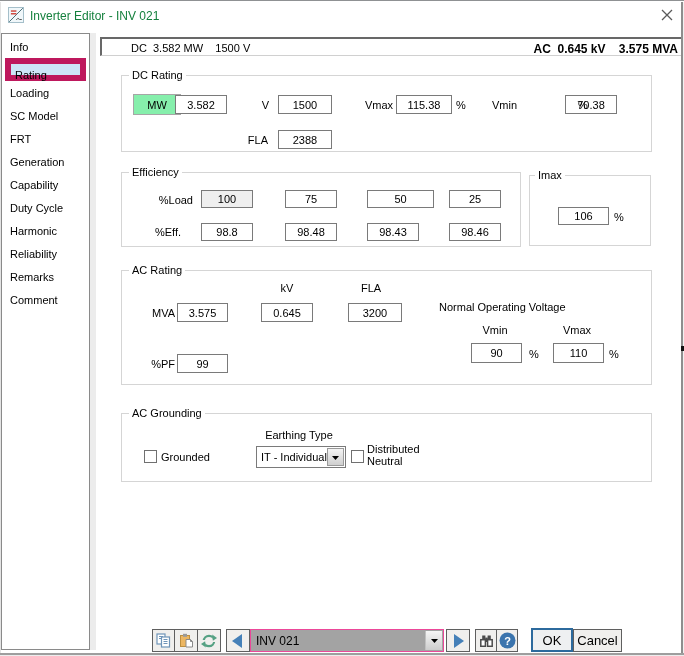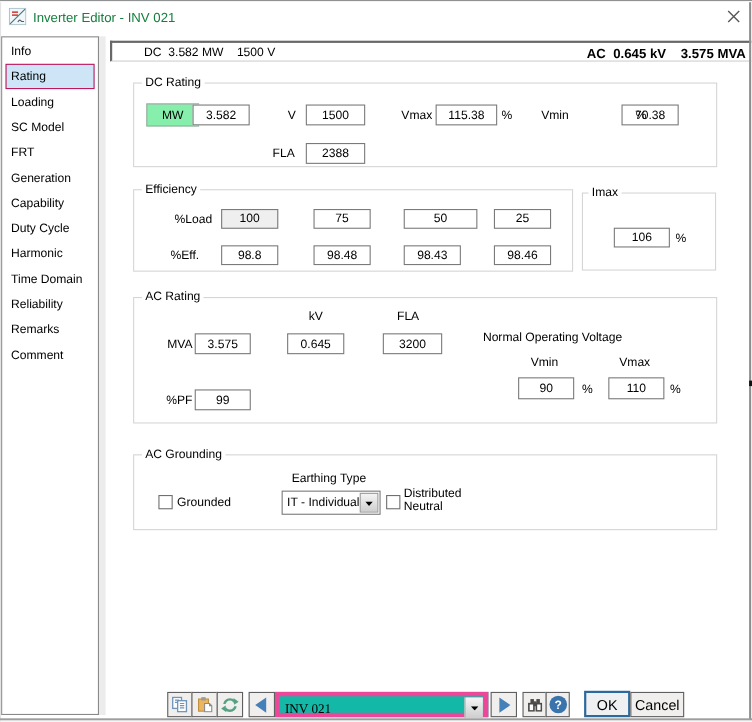--- a/index.html
+++ b/index.html
@@ -7,21 +7,21 @@
   #win { position:absolute; left:0; top:0; width:684px; height:656px; background:#fff; }
   .abs { position:absolute; }
   .lbl { position:absolute; font-size:11px; color:#000; white-space:nowrap; }
   .inp { position:absolute; background:#fff; border:1px solid #7a7a7a; font-size:11px;
          display:flex; align-items:center; justify-content:center; }
   .grp { position:absolute; border:1px solid #d5d5d5; }
   .gt  { position:absolute; top:-7px; background:#fff; font-size:11px; padding:0 3px; white-space:nowrap; }
   .cb  { position:absolute; width:13px; height:13px; background:#fff; border:1px solid #707070; }
   .tbtn { position:absolute; background:#f0efed; border:1px solid #5f5f5f; display:flex; align-items:center; justify-content:center; }
   .si { height:23px; line-height:23px; font-size:11px; padding-left:4px; margin:0 3px; border:1px solid transparent; }
-  .si.sel { background:#cde5f7; border:1px solid #be185d; }
+  .si.sel { background:#cde5f7; border:6px solid #be185d; }
 </style>
 </head>
 <body>
 <div id="win">
 
   <svg class="abs" style="left:8px;top:7px" width="16" height="16" viewBox="0 0 16 16">
     <rect x="0.5" y="0.5" width="15" height="15" fill="#f0f7fa" stroke="#a5bfca"></rect>
     <line x1="1.2" y1="14.8" x2="14.8" y2="1.2" stroke="#4d7078" stroke-width="1"></line>
     <rect x="2.9" y="3.3" width="5.5" height="1.5" fill="#d04a42"></rect>
     <rect x="2.9" y="6" width="5.5" height="1.5" fill="#d04a42"></rect>
@@ -36,21 +36,20 @@
   <div class="abs" id="sidebar" style="left:1px;top:33px;width:89px;height:617px;background:#fff;border:1px solid #8a8a8a;padding-top:1px;">
     <div class="si">Info</div>
     <div class="si sel">Rating</div>
     <div class="si">Loading</div>
     <div class="si">SC Model</div>
     <div class="si">FRT</div>
     <div class="si">Generation</div>
     <div class="si">Capability</div>
     <div class="si">Duty Cycle</div>
     <div class="si">Harmonic</div>
-    <div class="si">Time Domain</div>
     <div class="si">Reliability</div>
     <div class="si">Remarks</div>
     <div class="si">Comment</div>
   </div>
 
   <div class="abs" style="left:100px;top:37px;width:603px;height:19px;background:#fff;
        border-top:2px solid #686868;border-left:2px solid #686868;border-right:1px solid #d0d0d0;border-bottom:1px solid #d0d0d0;">
     <span style="position:absolute;left:29px;top:3px;font-size:11px;">DC&nbsp; 3.582 MW&nbsp;&nbsp;&nbsp; 1500 V</span>
     <span style="position:absolute;right:24px;top:3px;font-size:12px;font-weight:bold;">AC&nbsp; 0.645 kV&nbsp;&nbsp;&nbsp; 3.575 MVA</span>
   </div>
@@ -154,21 +153,21 @@
       <rect x="0" y="7" width="4.4" height="4.4" fill="#f0efed"></rect>
       <path d="M11.2 1.6 L16 4.9 L11.9 7.7 Z" fill="#55a183"></path>
       <path d="M4.8 14.4 L0 11.1 L4.1 8.3 Z" fill="#55a183"></path>
     </svg>
   </div>
   <div class="tbtn" style="left:226px;top:629px;width:24px;height:23px;">
     <svg width="16" height="16" viewBox="0 0 16 16">
         <path d="M12 1 L12 15 L2 8 Z" fill="#4580b8"></path>
       </svg>
   </div>
-  <div class="abs" style="left:250px;top:629px;width:194px;height:23px;background:#14b8a6;border:4px solid #ec4899;font-family:Liberation Serif, serif;">
+  <div class="abs" style="left:250px;top:629px;width:194px;height:23px;background:#a3a3a3;border:1px solid #ec4899;">
     <span style="position:absolute;left:5px;top:4px;font-size:12px;">INV 021</span>
     <div style="position:absolute;right:1px;top:1px;width:17px;height:19px;background:linear-gradient(#f5f5f5,#cdcdcd);border-left:1px solid #c0c0c0;">
       <svg width="7" height="4" style="position:absolute;left:5px;top:8px" viewBox="0 0 7 4">
           <path d="M0 0 L7 0 L3.5 4 Z" fill="#000"></path>
         </svg>
     </div>
   </div>
   <div class="tbtn" style="left:446px;top:629px;width:24px;height:23px;">
     <svg width="16" height="16" viewBox="0 0 16 16">
         <path d="M4 1 L4 15 L14 8 Z" fill="#4580b8"></path>

